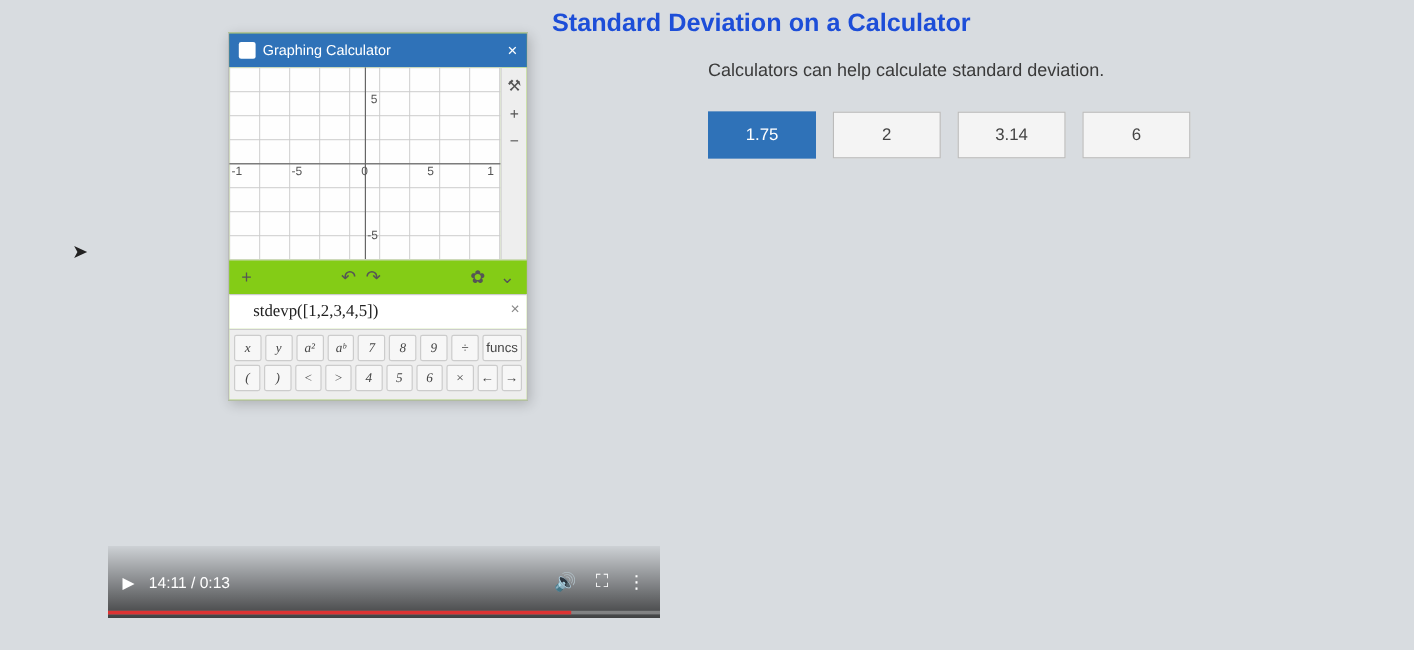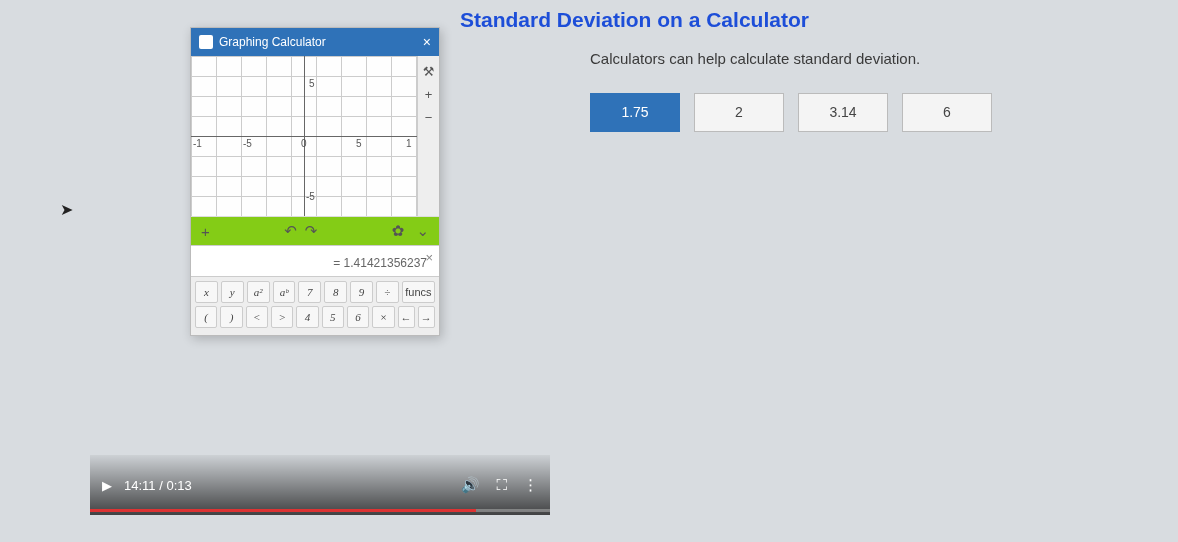--- a/index.html
+++ b/index.html
@@ -231,21 +231,21 @@
       <span>↷</span>
     </span>
     <span class="right">
       <span>✿</span>
       <span>⌄</span>
     </span>
   </div>
 
   <div class="expr-block">
     <span class="expr-close">×</span>
-    <div class="result-line">= 1.41421356237</div>
+    <div class="expr-line">stdevp([1,2,3,4,5])</div>
   </div>
 
   <div class="keypad">
     <div class="keypad-row">
       <span class="key">x</span>
       <span class="key">y</span>
       <span class="key">a²</span>
       <span class="key">aᵇ</span>
       <span class="key">7</span>
       <span class="key">8</span>

